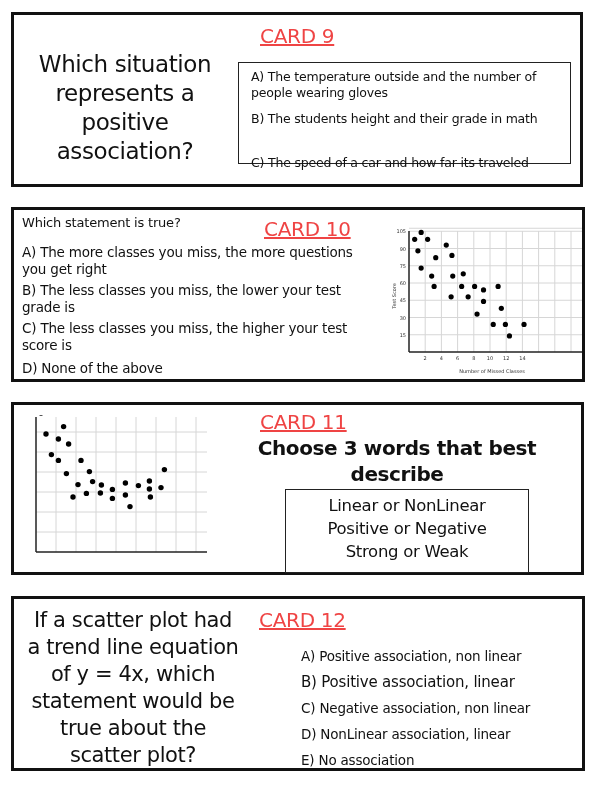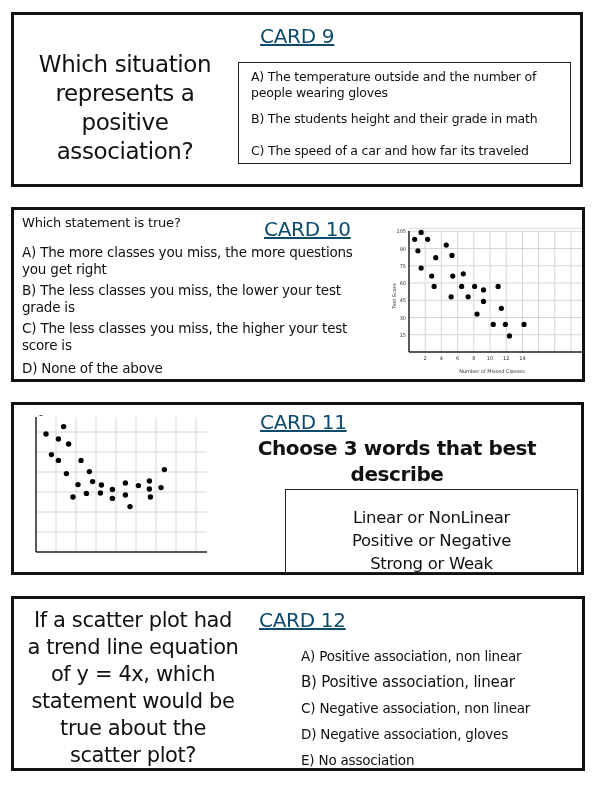--- a/index.html
+++ b/index.html
@@ -1,39 +1,39 @@
 <!DOCTYPE html>
 <html><head>
 <meta charset="utf-8">
 <style>
   html, body { margin:0; padding:0; background:#ffffff; }
   body { width:600px; height:791px; position:relative; overflow:hidden;
          font-family: "DejaVu Sans", sans-serif; color:#111; }
   .card { position:absolute; border:3px solid #111; background:#fff; box-sizing:border-box; }
-  .card-title { position:absolute; text-decoration:underline; font-size:20px; color:#0c4a6e;
+  .card-title { position:absolute; text-decoration:underline; font-size:20px; color:#ef4444;
                 font-family:"DejaVu Sans", sans-serif; letter-spacing:-0.3px; }
   .big-q { position:absolute; text-align:center; font-size:23px; line-height:29px; letter-spacing:-0.4px; }
   .opt { font-size:12.5px; line-height:16px; letter-spacing:-0.2px; }
   .innerbox { position:absolute; border:1.5px solid #222; box-sizing:border-box; background:#fff; }
   svg text { font-family:"DejaVu Sans", sans-serif; }
 </style>
 </head>
 <body>
 
 <div class="card" style="left:11px; top:12px; width:572px; height:175px;">
   <div class="card-title" style="left:246px; top:9px;">CARD 9</div>
   <div class="big-q" style="left:6px; top:35px; width:210px;">
     <div>Which situation</div>
     <div>represents a</div>
     <div>positive</div>
     <div>association?</div>
   </div>
   <div class="innerbox" style="left:224px; top:47px; width:333px; height:102px; padding:6px 12px;">
     <div class="opt" style="margin-bottom:10px; width:310px;">A) The temperature outside and the number of people wearing gloves</div>
-    <div class="opt" style="margin-bottom:16px;">B) The students height and their grade in math</div>
+    <div class="opt" style="margin-bottom:28px;">B) The students height and their grade in math</div>
     <div class="opt">C) The speed of a car and how far its traveled</div>
   </div>
 </div>
 
 <div class="card" style="left:11px; top:207px; width:574px; height:175px;">
   <div class="opt" style="position:absolute; left:8px; top:5px; font-size:13px;">Which statement is true?</div>
   <div class="card-title" style="left:250px; top:7px;">CARD 10</div>
   <div style="position:absolute; left:8px; top:34px; width:350px;">
     <div class="opt" style="font-size:13.5px; line-height:17px; margin-bottom:4px;">A) The more classes you miss, the more questions you get right</div>
     <div class="opt" style="font-size:13.5px; line-height:17px; margin-bottom:4px;">B) The less classes you miss, the lower your test grade is</div>
@@ -162,37 +162,37 @@
         <circle cx="118.39999999999999" cy="82" r="2.7"></circle>
         <circle cx="129" cy="72.6" r="2.7"></circle>
         <circle cx="132.4" cy="54.599999999999994" r="2.7"></circle>
       </g>
   </svg>
   <div class="card-title" style="left:246px; top:5px;">CARD 11</div>
   <div style="position:absolute; left:196px; top:30px; width:374px; text-align:center; font-size:20px; line-height:26px; letter-spacing:-0.4px;font-weight:bold;">
     <div>Choose 3 words that best describe</div>
     <div>this scatter plot.</div>
   </div>
-  <div class="innerbox" style="left:271px; top:84px; width:293px; height:84px; text-align:center; font-size:16.5px; line-height:23px; padding-top:16px; letter-spacing:-0.3px;">
+  <div class="innerbox" style="left:271px; top:84px; width:244px; height:84px; text-align:center; font-size:16.5px; line-height:23px; padding-top:4px; letter-spacing:-0.3px;">
     <div>Linear or NonLinear</div>
     <div>Positive or Negative</div>
     <div>Strong or Weak</div>
   </div>
 </div>
 
 <div class="card" style="left:11px; top:596px; width:574px; height:175px;">
   <div class="big-q" style="left:8px; top:8px; width:222px; font-size:21px; line-height:27px;">
     <div>If a scatter plot had</div>
     <div>a trend line equation</div>
     <div>of  y = 4x, which</div>
     <div>statement would be</div>
     <div>true about the</div>
     <div>scatter plot?</div>
   </div>
   <div class="card-title" style="left:245px; top:9px;">CARD 12</div>
   <div style="position:absolute; left:287px; top:44px; width:280px;">
     <div class="opt" style="font-size:13.5px; line-height:26px;">A) Positive association, non linear</div>
     <div class="opt" style="font-size:15px; line-height:26px;">B) Positive association, linear</div>
     <div class="opt" style="font-size:13.5px; line-height:26px;">C) Negative association, non linear</div>
-    <div class="opt" style="font-size:13.5px; line-height:26px;">D) Negative association, gloves</div>
+    <div class="opt" style="font-size:13.5px; line-height:26px;">D) NonLinear association, linear</div>
     <div class="opt" style="font-size:13.5px; line-height:26px;">E) No association</div>
   </div>
 </div>
 
 </body></html>

